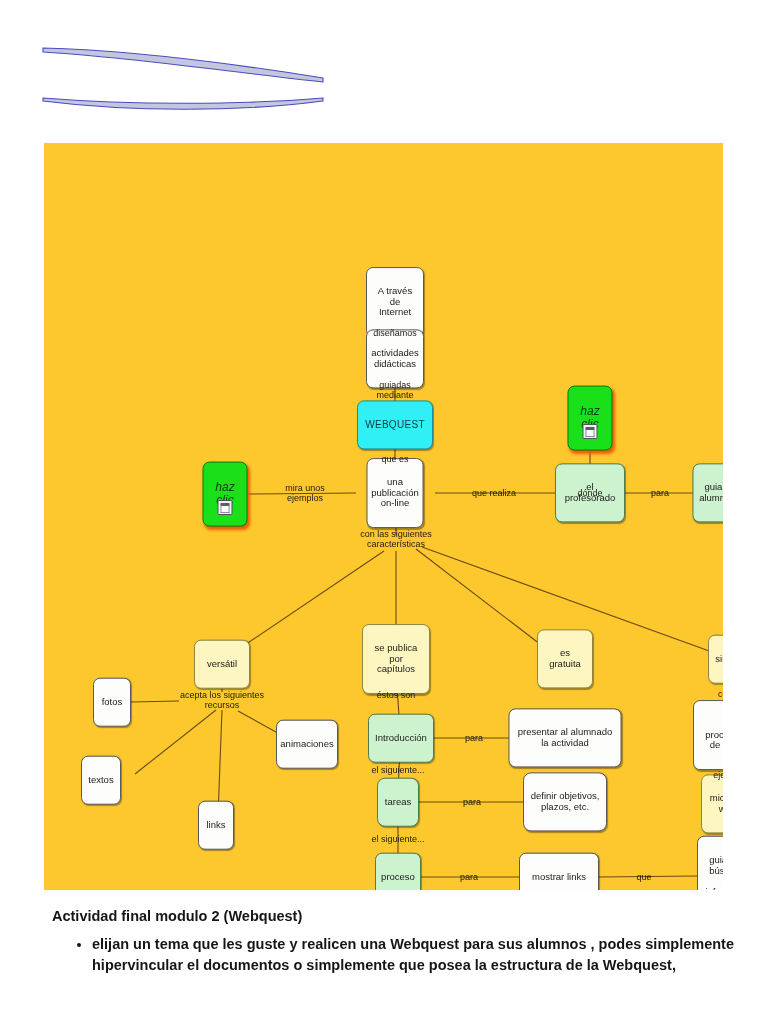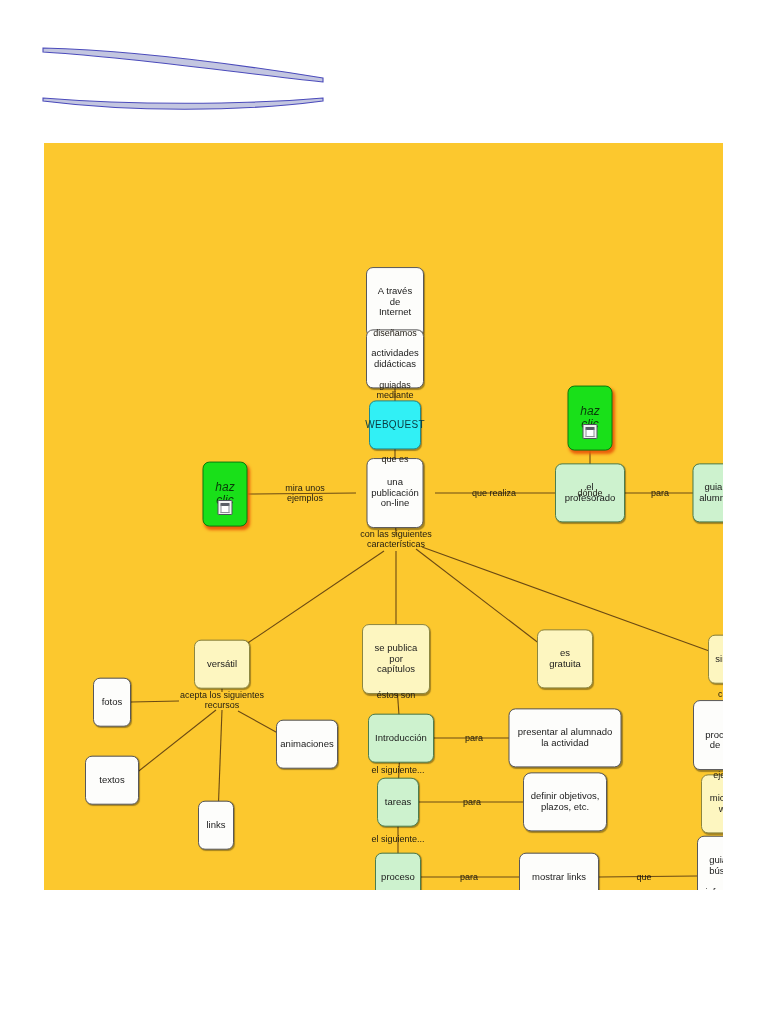--- a/index.html
+++ b/index.html
@@ -154,33 +154,33 @@
       <path d="M357,815 L360,870" fill="none" stroke="#6b4a14" stroke-width="1.1"></path>
       <path d="M393,878 L475,877" fill="none" stroke="#6b4a14" stroke-width="1.1"></path>
       <path d="M685,525 L685,579" fill="none" stroke="#6b4a14" stroke-width="1.1"></path>
       <path d="M685,606 L685,648" fill="none" stroke="#6b4a14" stroke-width="1.1"></path>
     </svg>
   <div id="node-layer">
       <div class="node n-white" style="left: 351px; top: 159px; width: 58px; min-height: 26px;">A través de
 Internet</div>
       <div class="node n-white" style="left: 351px; top: 216px; width: 58px; min-height: 26px;">actividades
 didácticas</div>
-      <div class="node n-cyan" style="left: 351px; top: 282px; width: 52px; min-height: 19px;">WEBQUEST</div>
+      <div class="node n-cyan" style="left: 351px; top: 282px; width: 76px; min-height: 19px;">WEBQUEST</div>
       <div class="node n-green" style="left: 181px; top: 351px; width: 45px; min-height: 18px;">haz clic</div>
       <div class="clic-badge" style="left: 181px; top: 357px;"></div>
       <div class="node n-white" style="left: 351px; top: 350px; width: 57px; min-height: 27px;">una publicación
 on-line</div>
       <div class="node n-green" style="left: 546px; top: 275px; width: 45px; min-height: 18px;">haz clic</div>
       <div class="clic-badge" style="left: 546px; top: 281px;"></div>
       <div class="node n-mint" style="left: 546px; top: 350px; width: 70px; min-height: 18px;">el profesorado</div>
       <div class="node n-mint" style="left: 676px; top: 350px; width: 55px; min-height: 26px;">guiar al
 alumnado</div>
       <div class="node n-cream" style="left: 178px; top: 521px; width: 56px; min-height: 18px;">versátil</div>
       <div class="node n-white" style="left: 68px; top: 559px; width: 38px; min-height: 18px;">fotos</div>
-      <div class="node n-white" style="left: 68px; top: 637px; width: 54px; min-height: 18px;">textos</div>
+      <div class="node n-white" style="left: 57px; top: 637px; width: 40px; min-height: 18px;">textos</div>
       <div class="node n-white" style="left: 172px; top: 682px; width: 36px; min-height: 18px;">links</div>
       <div class="node n-white" style="left: 263px; top: 601px; width: 62px; min-height: 18px;">animaciones</div>
       <div class="node n-cream" style="left: 352px; top: 516px; width: 68px; min-height: 27px;">se publica
 por capítulos</div>
       <div class="node n-cream" style="left: 521px; top: 516px; width: 56px; min-height: 18px;">es gratuita</div>
       <div class="node n-cream" style="left: 685px; top: 516px; width: 42px; min-height: 18px;">simple</div>
       <div class="node n-white" style="left: 685px; top: 592px; width: 72px; min-height: 27px;">un procesador
 de textos</div>
       <div class="node n-cream" style="left: 685px; top: 661px; width: 56px; min-height: 27px;">microsoft
 word</div>
@@ -216,13 +216,17 @@
       <div class="edge-label" style="left: 430px; top: 595px;">para</div>
       <div class="edge-label" style="left: 354px; top: 627px;">el siguiente...</div>
       <div class="edge-label" style="left: 428px; top: 659px;">para</div>
       <div class="edge-label" style="left: 354px; top: 696px;">el siguiente...</div>
       <div class="edge-label" style="left: 425px; top: 734px;">para</div>
       <div class="edge-label" style="left: 600px; top: 734px;">que</div>
     </div>
 </div>
 
 <div id="caption">
+  <p class="heading">Actividad final modulo 2 (Webquest)</p>
+  <ul>
+    <li>elijan  un tema que les guste y realicen una Webquest para sus alumnos , podes simplemente hipervincular el documentos  o simplemente que posea la estructura de la Webquest,</li>
+  </ul>
 </div>
 
 </body></html>

